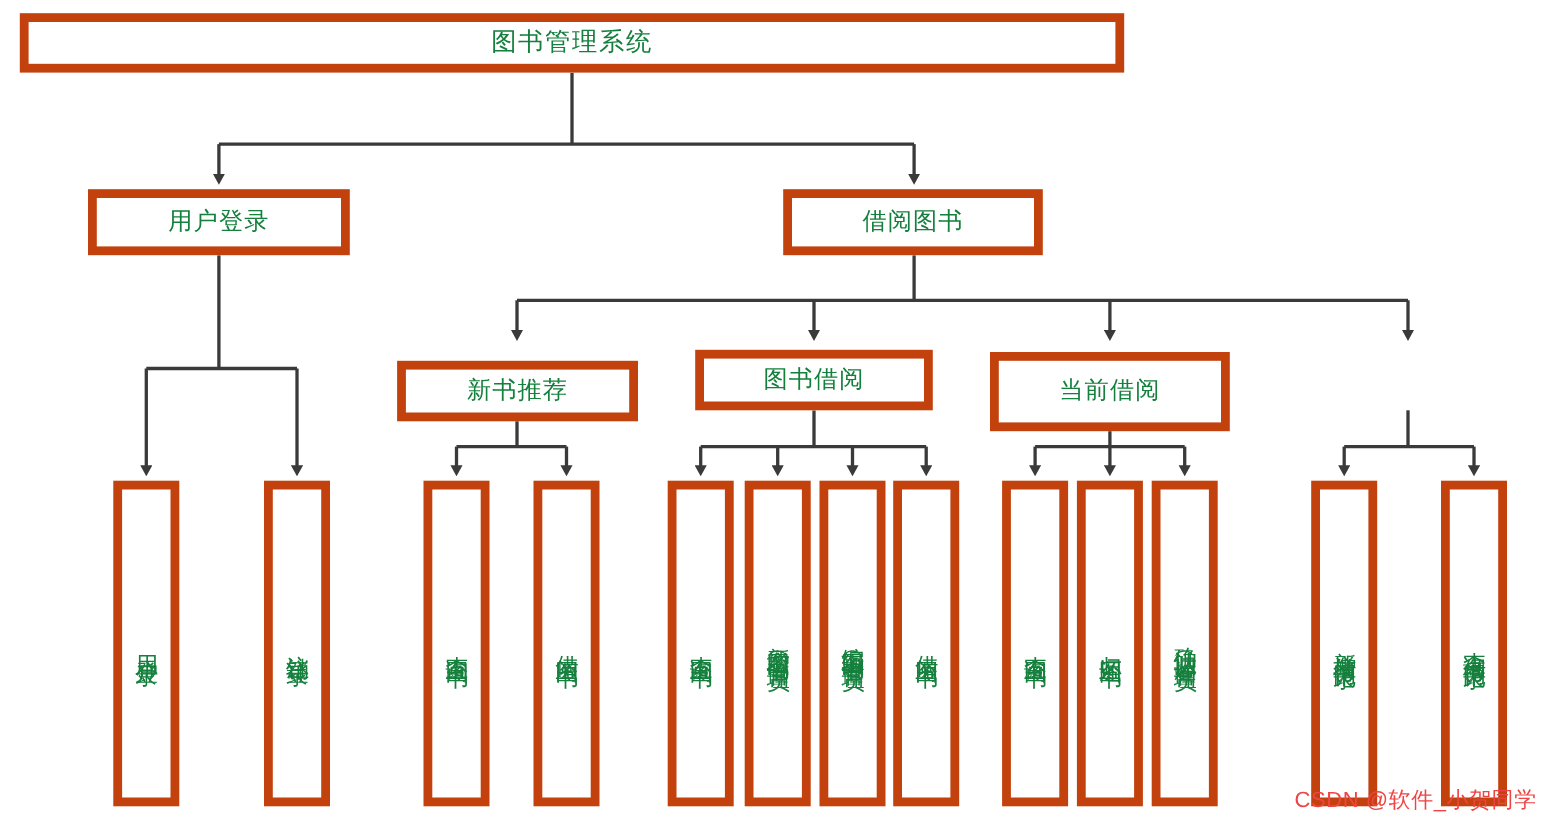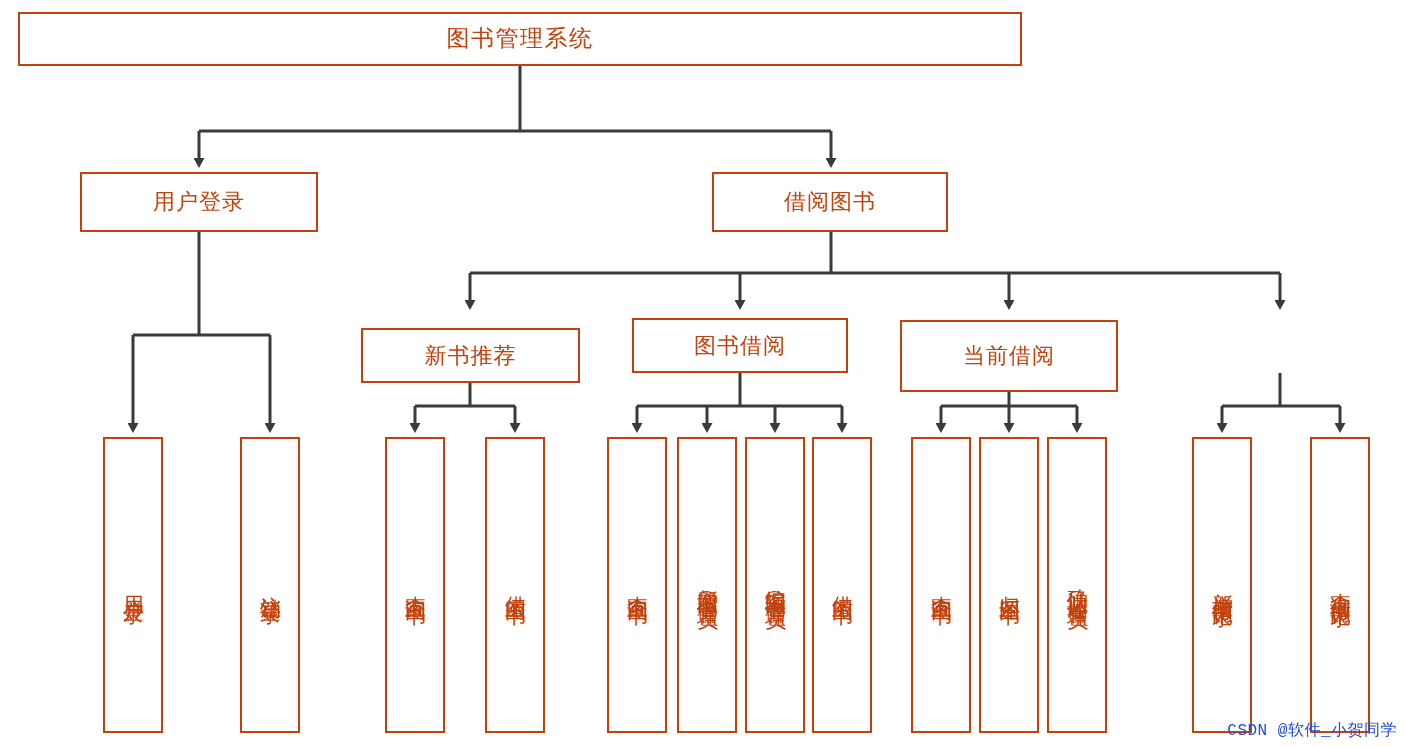--- a/index.html
+++ b/index.html
@@ -22,26 +22,26 @@
     position: absolute;
     left: 0;
     top: 0;
     width: 1405px;
     height: 747px;
     pointer-events: none;
   }
   .node {
     position: absolute;
     box-sizing: border-box;
-    border: 2px solid #c2410c;
+    border: 8px solid #c2410c;
     background: #ffffff;
     display: flex;
     align-items: center;
     justify-content: center;
-    color: #c2410c;
+    color: #15803d;
   }
   .node .lbl {
     display: block;
     text-align: center;
     line-height: 1.18;
     white-space: pre;
   }
   
   .node.h .lbl {
     font-size: 22px;
@@ -62,25 +62,25 @@
     writing-mode: vertical-rl;
     text-orientation: upright;
     font-size: 21px;
     letter-spacing: 3px;
     line-height: 1;
   }
   #watermark {
     position: absolute;
     right: 8px;
     bottom: 6px;
-    font-size: 16px;
-    color: #1d4ed8;
+    font-size: 20px;
+    color: #ef4444;
     letter-spacing: 0.5px;
     white-space: nowrap;
-    font-family: Liberation Mono, monospace;
+    font-family: Liberation Sans, sans-serif;
   }
 </style>
 </head>
 <body>
 
 <div id="canvas">
 
   <svg id="wires" viewBox="0 0 1405 747">
     <defs>
       <marker id="arrow" markerWidth="10" markerHeight="11" refX="1" refY="5.5" orient="auto" markerUnits="userSpaceOnUse">

